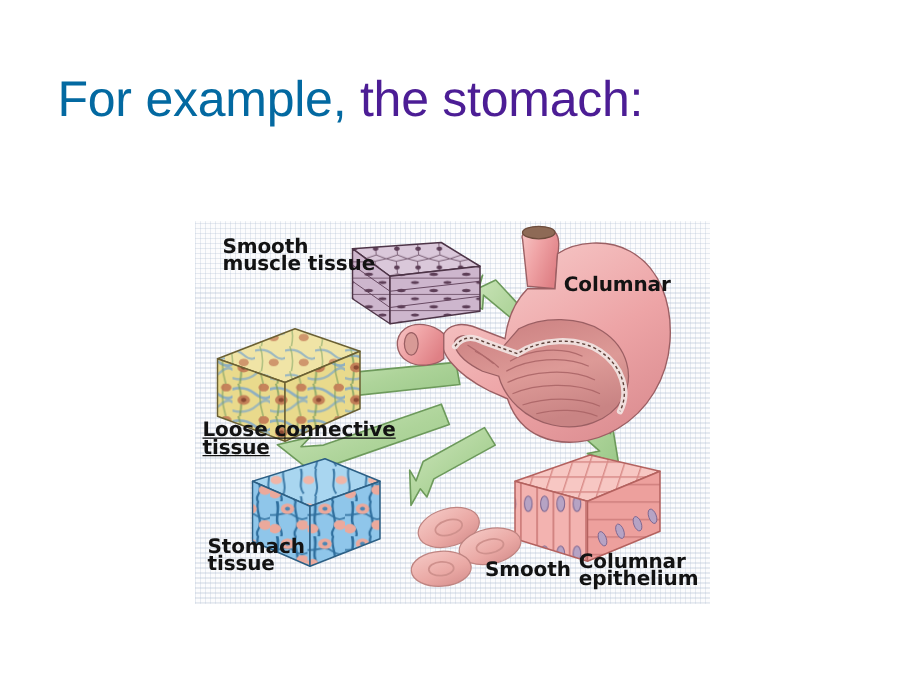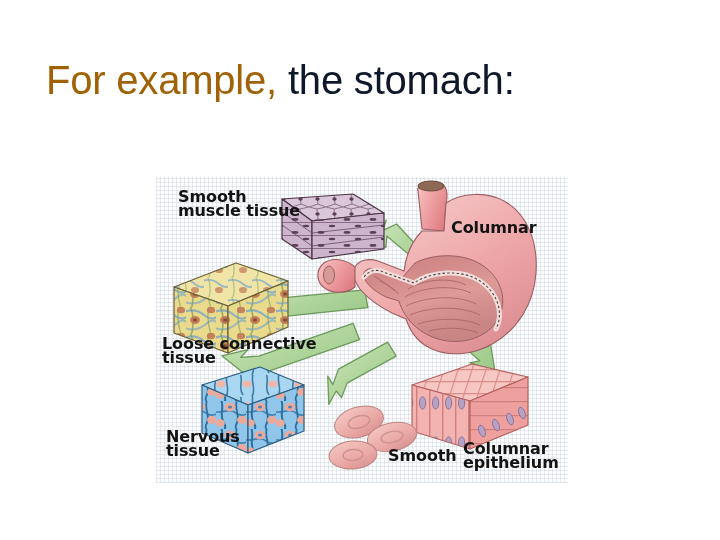--- a/index.html
+++ b/index.html
@@ -60,33 +60,33 @@
     position: absolute;
     font-family: "DejaVu Sans", sans-serif;
     font-weight: bold;
     font-size: 16px;
     line-height: 14px;
     color: #131313;
     white-space: pre;
     letter-spacing: -0.1px;
   }
   #label-smooth    { left: 22px;  top: 13px; }
-  #label-loose     { left: 6px;   top: 160px; }
+  #label-loose     { left: 6px;   top: 160px; text-decoration: underline; }
   #label-nervous   { left: 10px;  top: 253px; }
   #label-stomach   { left: 295px; top: 44px; }
   #label-blood     { left: 232px; top: 272px; }
   #label-columnar  { left: 307px; top: 265px; }
 </style>
 </head>
 <body>
 
 <div id="slide">
 
   <div id="title-block">
-    <span class="t-part" style="color:#a16207">For example,</span><span class="t-part" style="color:#0f172a"> the stomach:</span>
+    <span class="t-part" style="color:#0369a1">For example,</span><span class="t-part" style="color:#4c1d95"> the stomach:</span>
   </div>
 
   <div id="figure">
 
     <svg id="figure-svg" viewBox="0 0 412 306">
       <defs>
 
         <linearGradient id="gStomach" x1="0" y1="0" x2="1" y2="0.6">
           <stop offset="0%" stop-color="#f6c6c6"></stop>
           <stop offset="45%" stop-color="#f0a5a7"></stop>
@@ -273,21 +273,21 @@
         </g>
       </g>
     </svg>
 
     <div class="fig-label" id="label-smooth">Smooth
 muscle tissue</div>
 
     <div class="fig-label" id="label-loose">Loose connective
 tissue</div>
 
-    <div class="fig-label" id="label-nervous">Nervous
+    <div class="fig-label" id="label-nervous">Stomach
 tissue</div>
 
     <div class="fig-label" id="label-stomach">Columnar</div>
 
     <div class="fig-label" id="label-blood">Smooth</div>
 
     <div class="fig-label" id="label-columnar">Columnar
 epithelium</div>
   </div>
 

